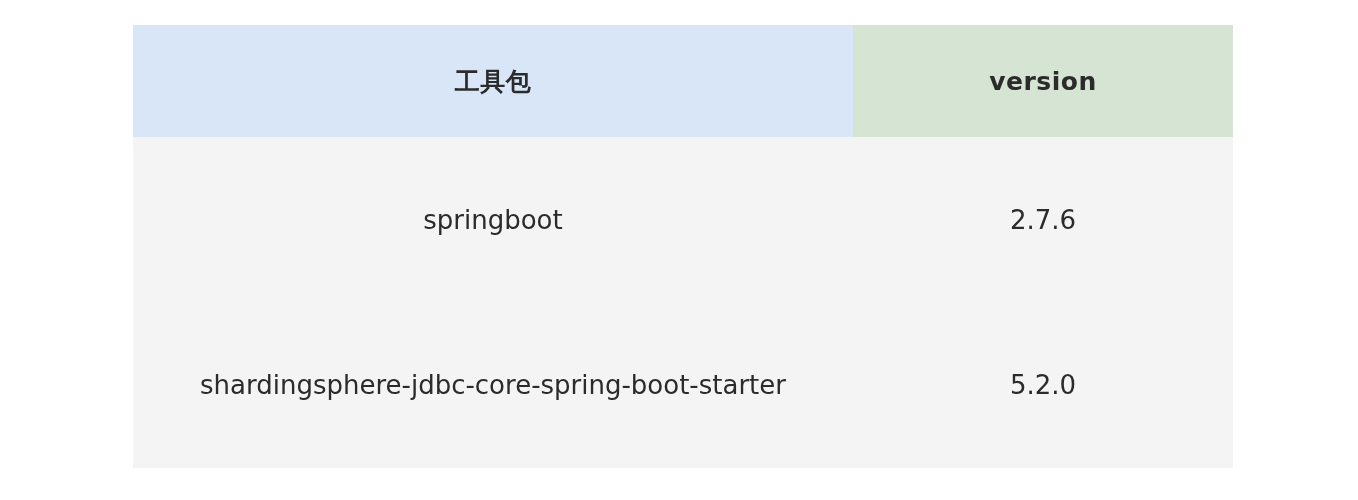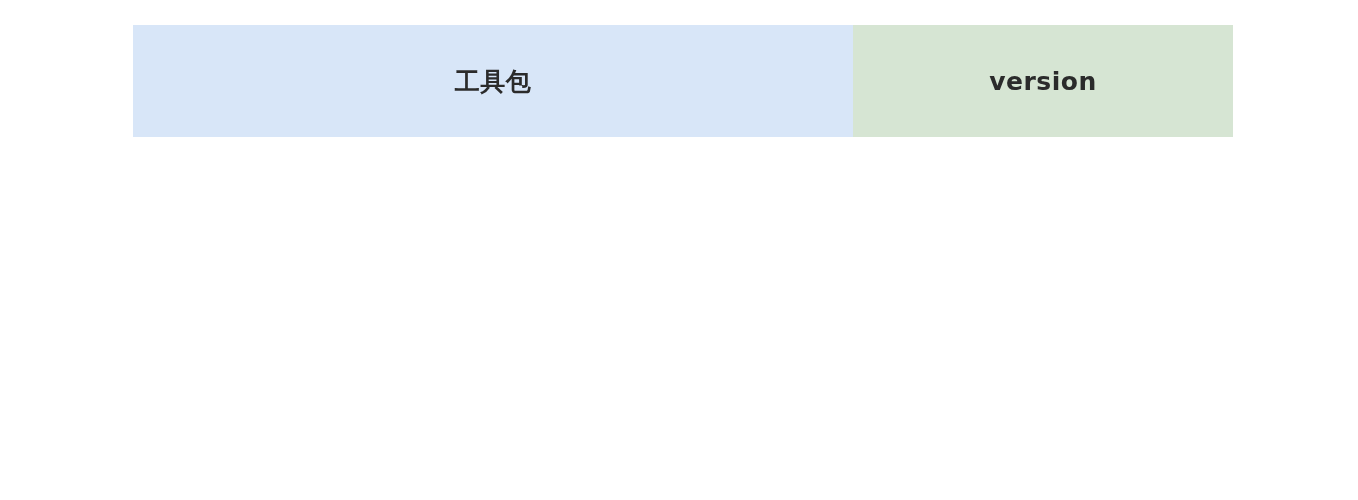--- a/index.html
+++ b/index.html
@@ -65,15 +65,23 @@
       <col class="col-package">
       <col class="col-version">
     </colgroup>
     <thead>
       <tr>
         <th class="header-package">工具包</th>
         <th class="header-version">version</th>
       </tr>
     </thead>
     <tbody>
+      <tr>
+        <td>springboot</td>
+        <td>2.7.6</td>
+      </tr>
+      <tr>
+        <td>shardingsphere-jdbc-core-spring-boot-starter</td>
+        <td>5.2.0</td>
+      </tr>
     </tbody>
   </table>
 </div>
 
 </body></html>

